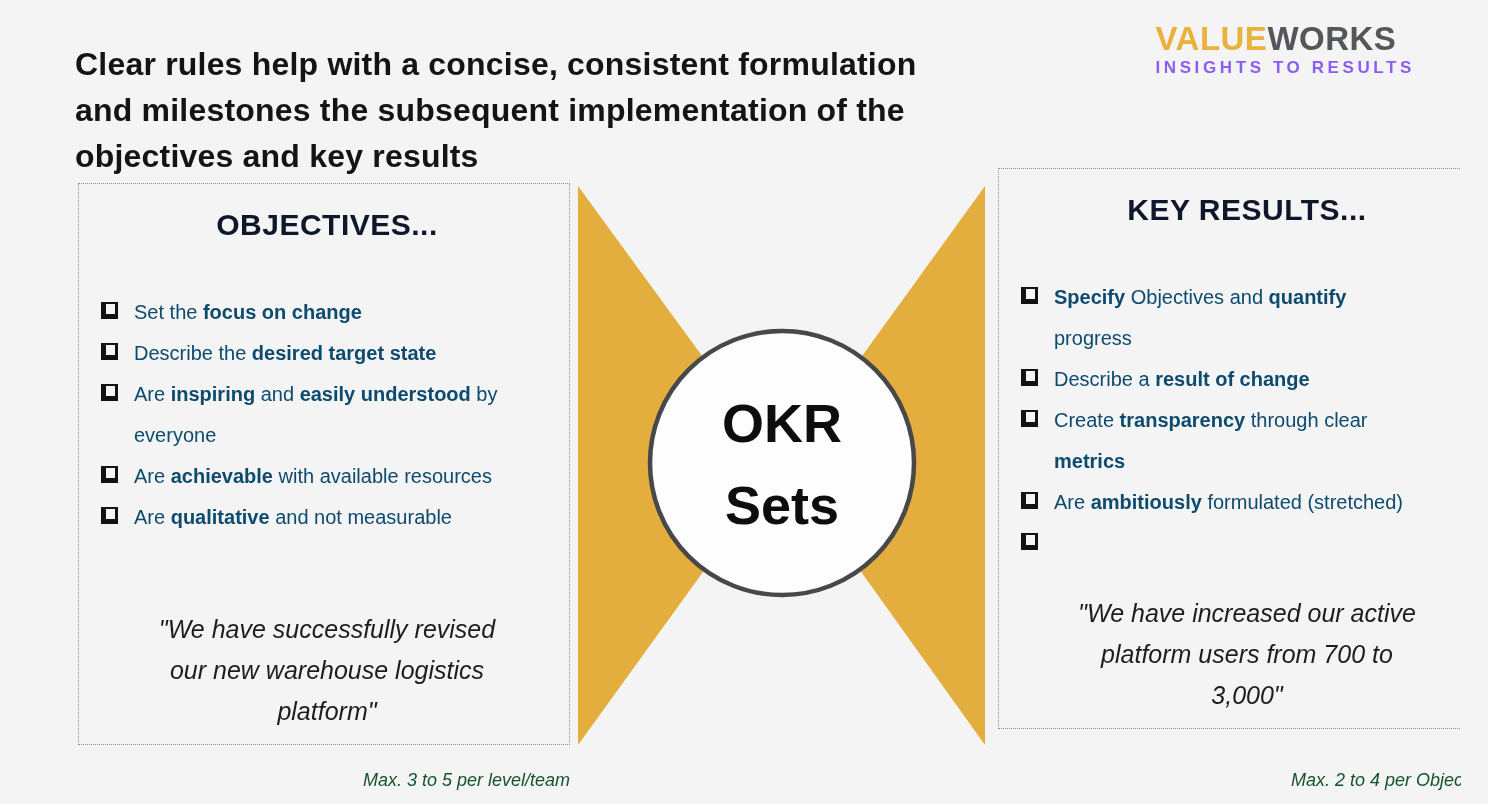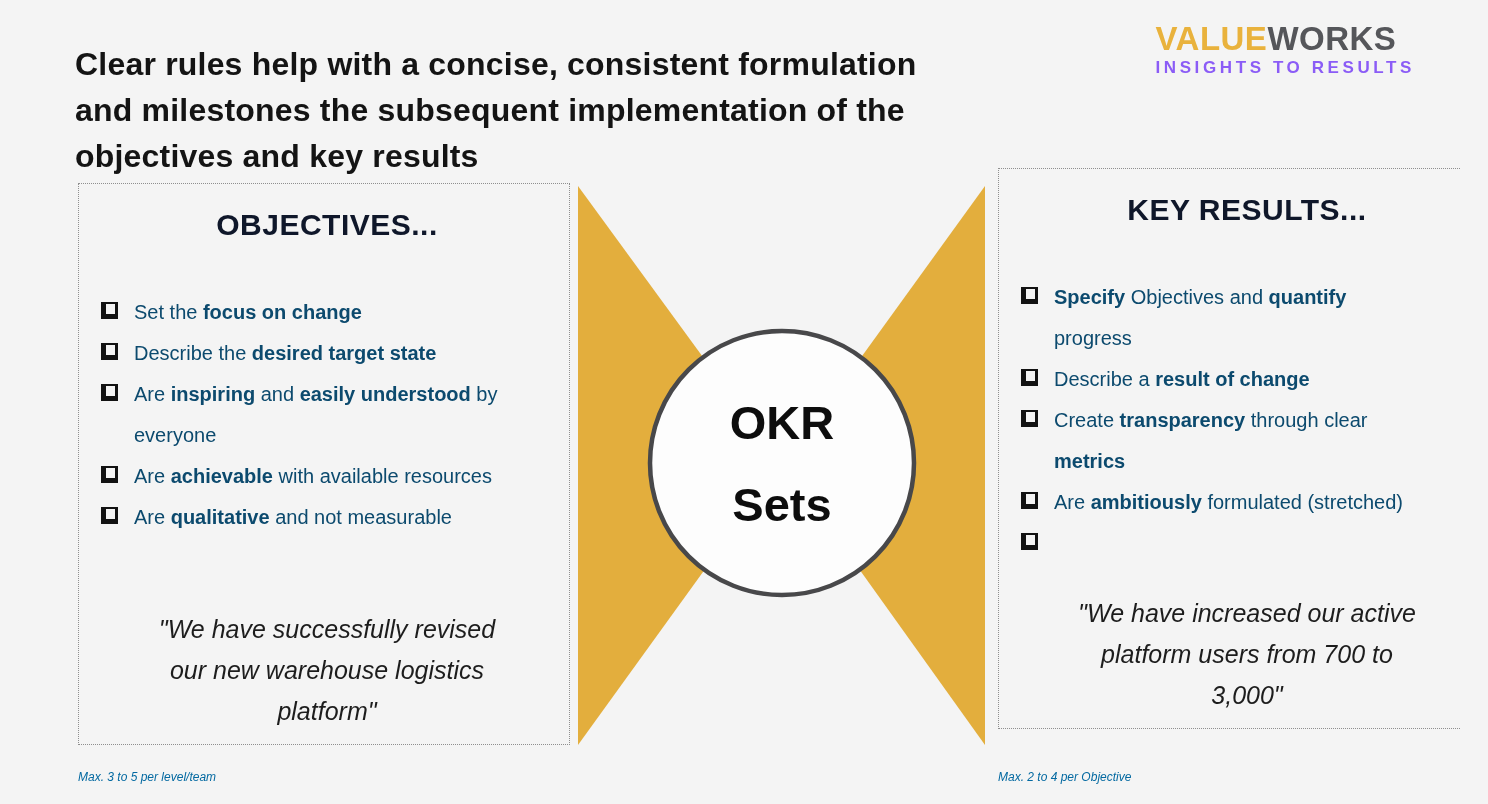--- a/index.html
+++ b/index.html
@@ -41,32 +41,32 @@
   }
   .check-text{margin:0;font-size:20px;line-height:41px;color:#0c4a6e;}
   .check-text b{font-weight:700;}
   
   .quote{
     margin:auto 0 4px 0;text-align:center;font-style:italic;
     font-size:25px;line-height:41px;color:#1d1d1d;
   }
   .quote span{display:block;}
   .caption{
-    position:absolute;top:770px;margin:0;text-align:left;
-    font-size:12px;font-style:italic;color:#0369a1;
+    position:absolute;top:770px;margin:0;text-align:right;
+    font-size:18px;font-style:italic;color:#14532d;
   }
   .caption-left{left:33px;width:492px;}
   .caption-right{left:953px;width:493px;font-style:italic;}
   
   .center-graphic{position:absolute;left:525px;top:183px;width:430px;height:562px;}
   .center-graphic svg{position:absolute;left:0;top:0;}
   .circle-label{
     position:absolute;left:77px;top:148px;width:270px;height:265px;
     display:flex;flex-direction:column;align-items:center;justify-content:center;
-    font-size:47px;font-weight:700;line-height:82px;color:#0d0d0d;text-align:center;
+    font-size:54px;font-weight:700;line-height:82px;color:#0d0d0d;text-align:center;
   }
   .circle-label span{display:block;}
 </style>
 </head>
 <body>
 
 <div class="slide">
 
   <h1 class="headline">
     <span>Clear rules help with a concise, consistent formulation</span>

